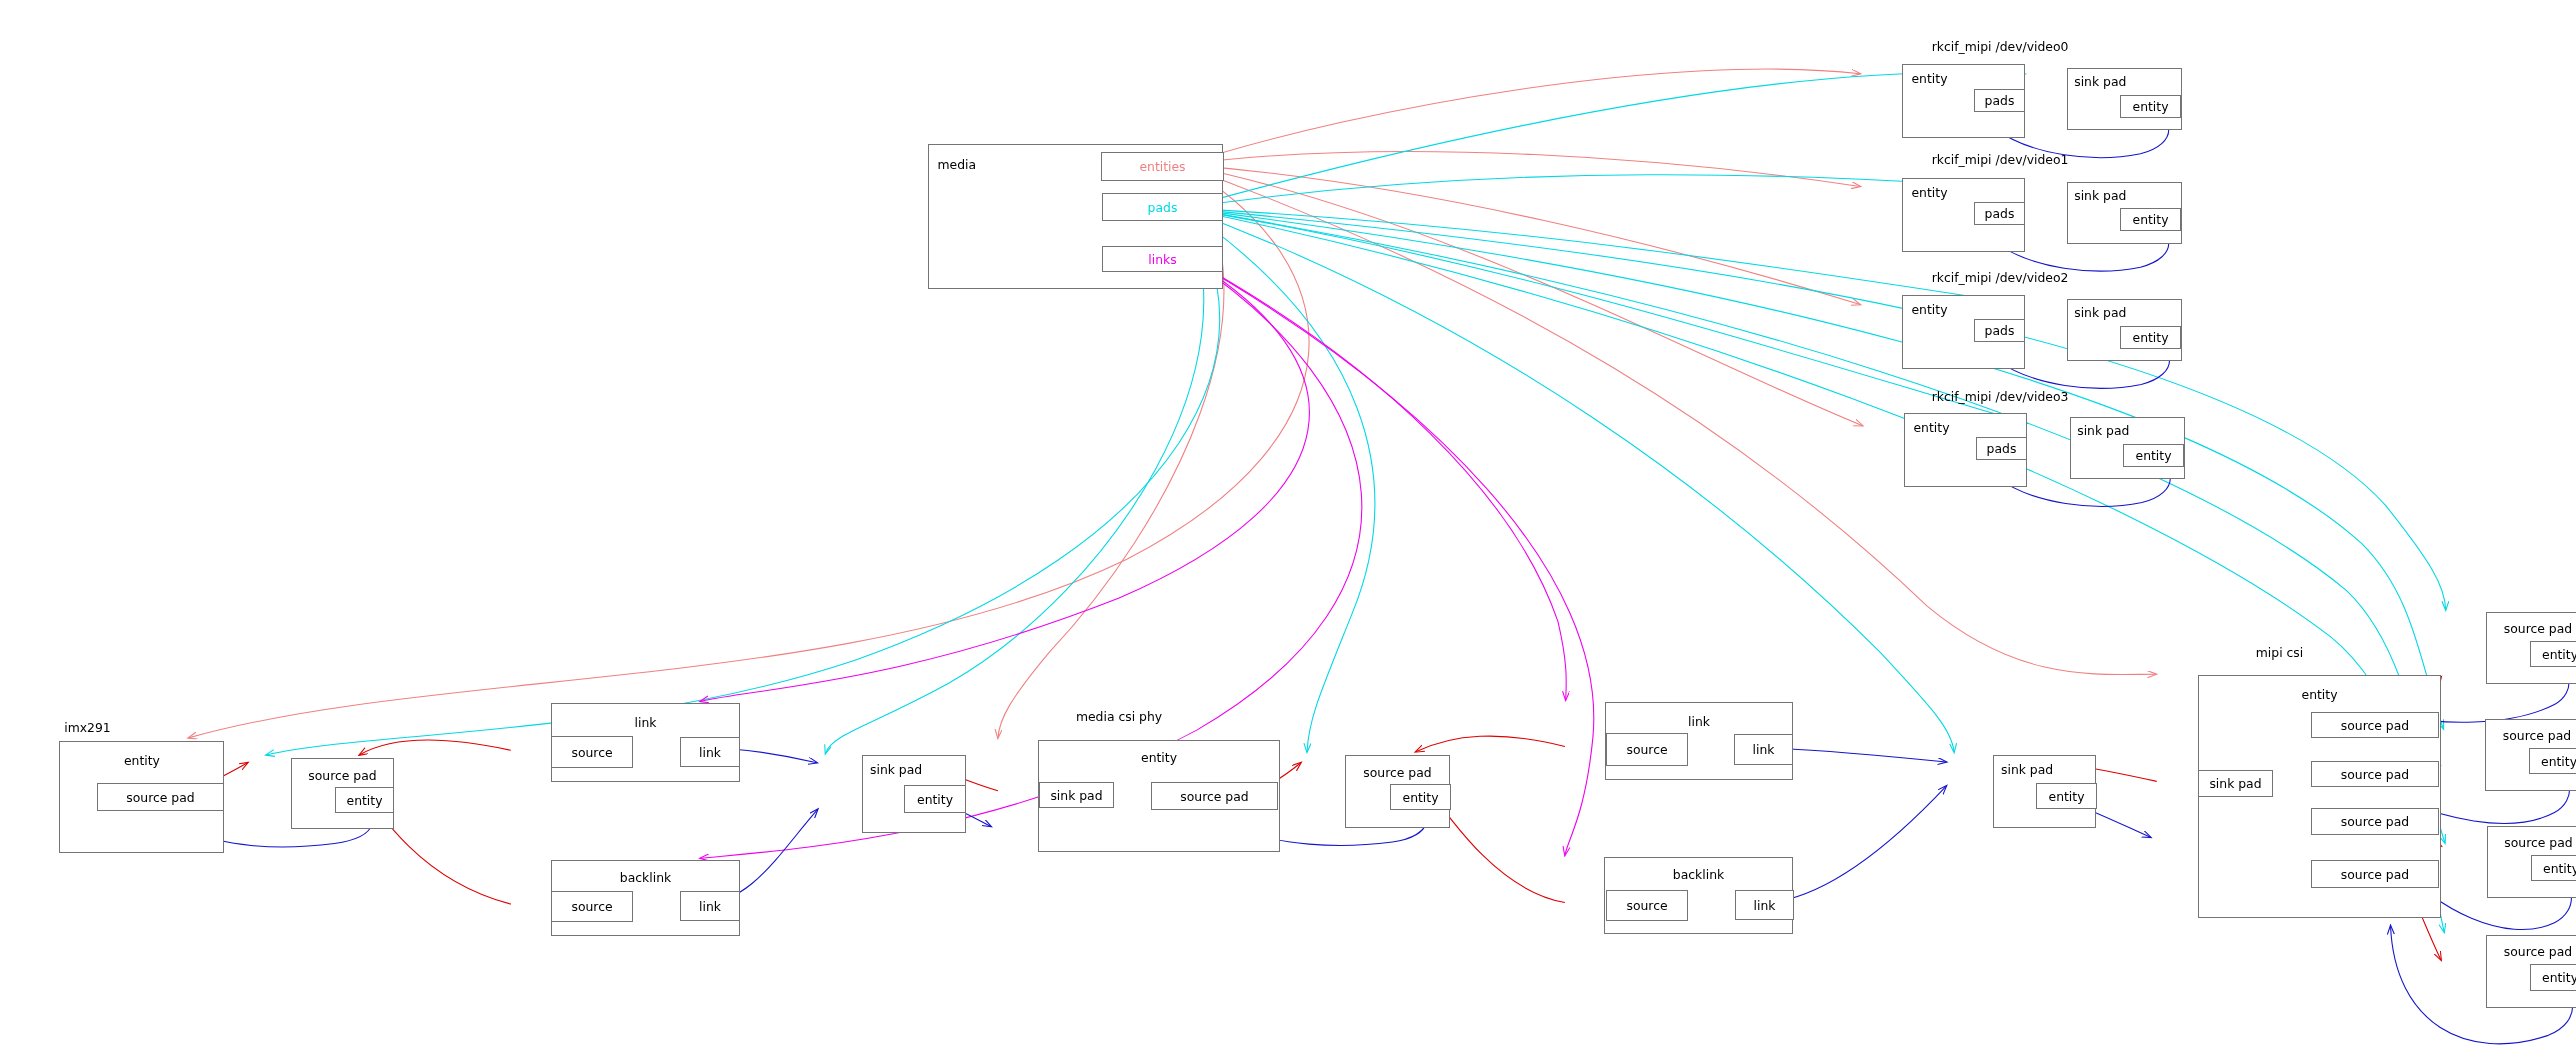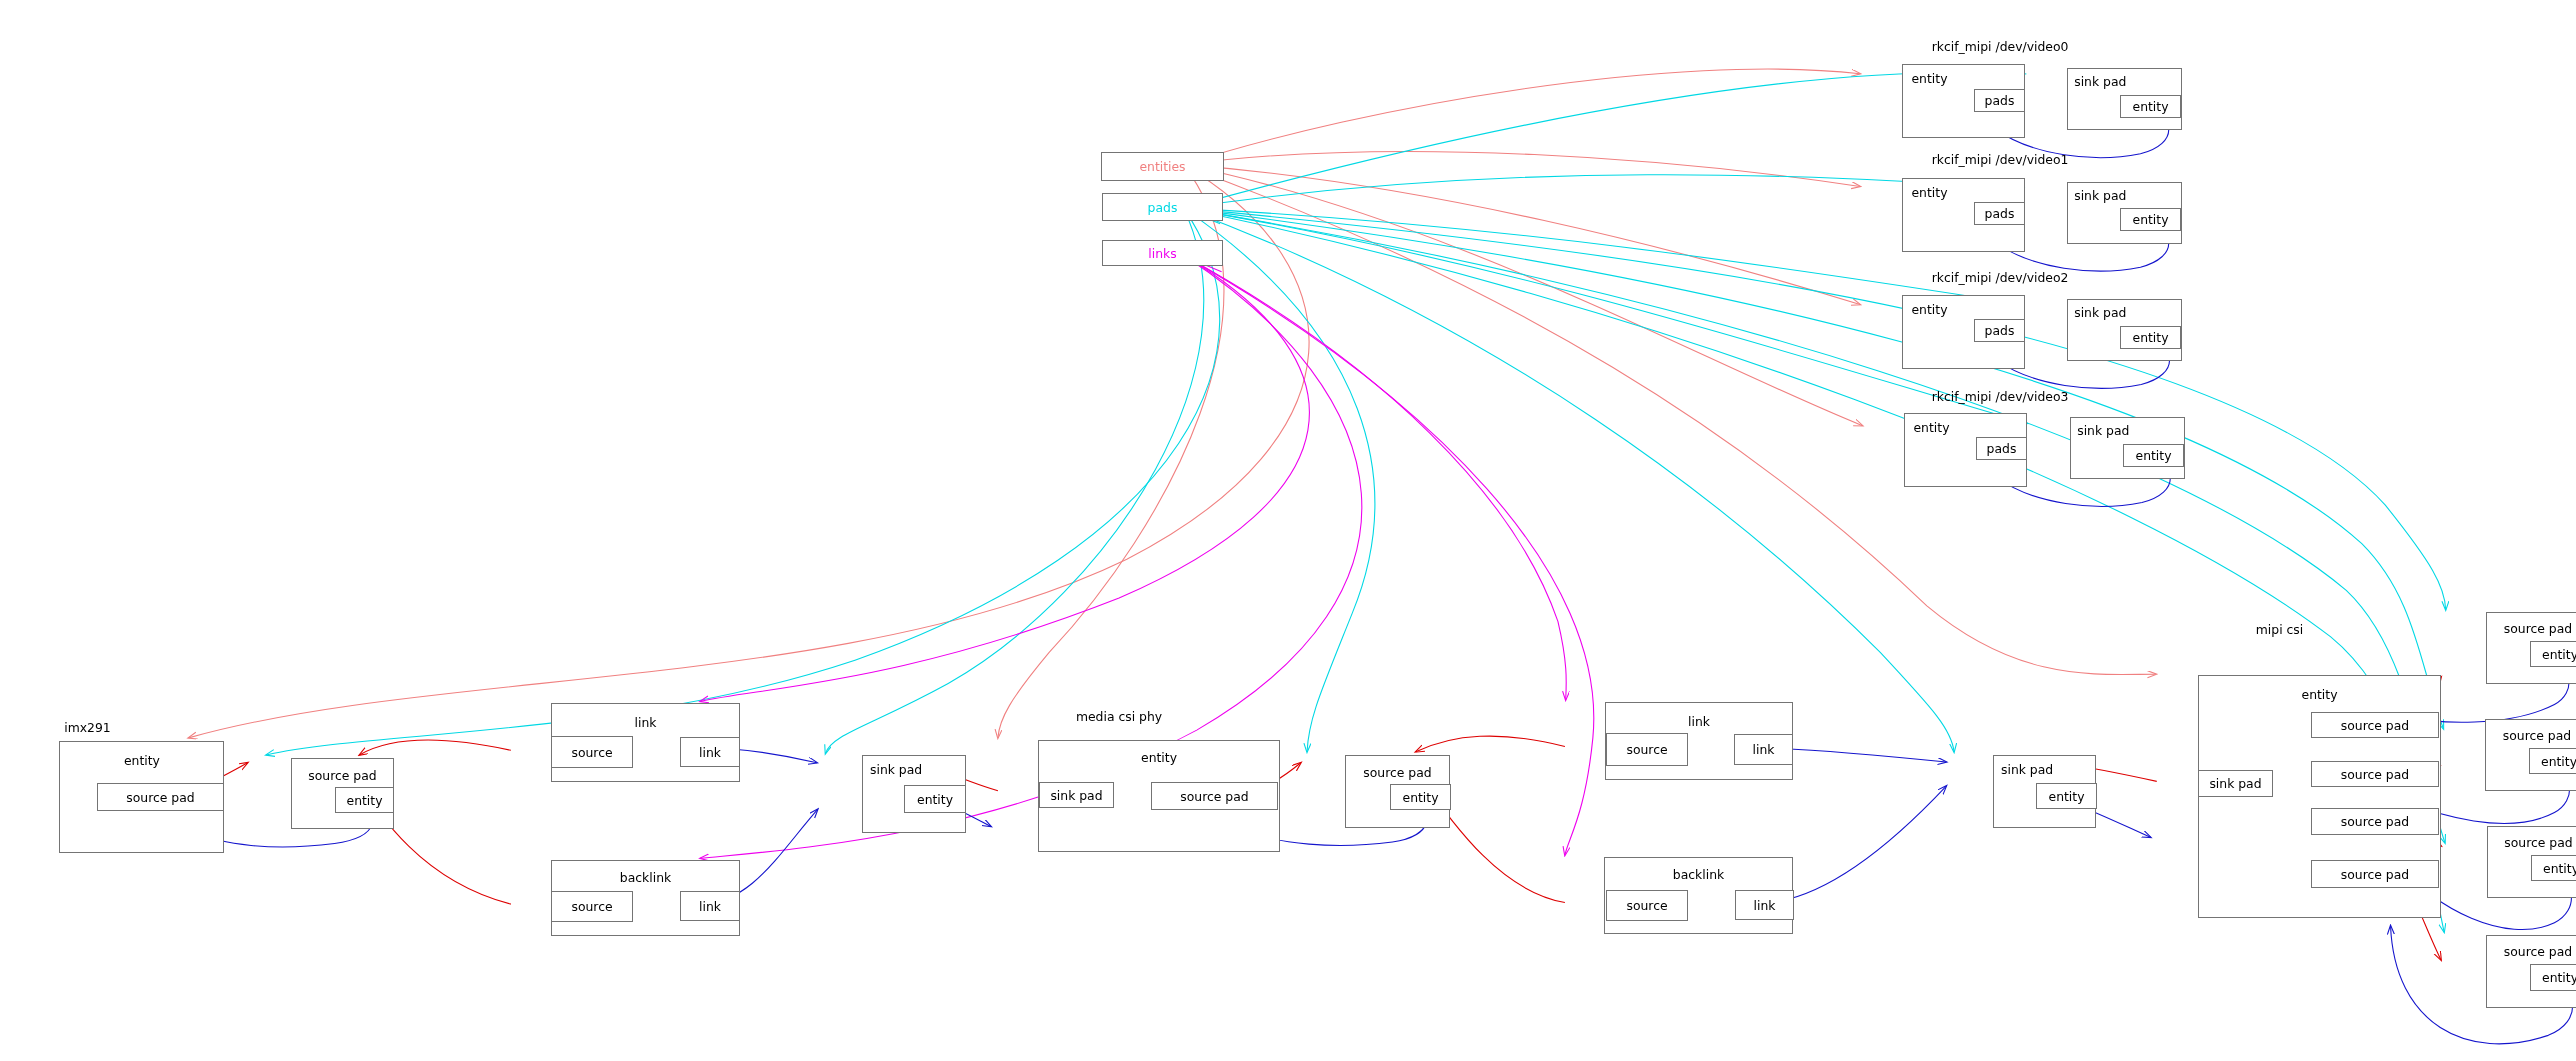--- a/index.html
+++ b/index.html
@@ -104,27 +104,30 @@
     <path d="M2256,962 C2335,964 2435,974 2505,981" marker-end="url(#ah-blue)"></path>
     <path d="M2256,1163 C2325,1166 2408,1115 2505,1012" marker-end="url(#ah-blue)"></path>
     <path d="M2646,1026 C2692,1042 2732,1062 2768,1078" marker-end="url(#ah-blue)"></path>
     <path d="M3281,845 C3312,856 3316,892 3288,907 C3230,937 3135,932 3096,922" marker-end="url(#ah-blue)"></path>
     <path d="M3281,982 C3313,993 3317,1030 3288,1046 C3228,1078 3135,1048 3096,1032" marker-end="url(#ah-blue)"></path>
     <path d="M3282,1120 C3316,1132 3320,1172 3288,1188 C3225,1218 3130,1165 3096,1120" marker-end="url(#ah-blue)"></path>
     <path d="M3282,1258 C3318,1272 3325,1315 3280,1333 C3175,1368 3082,1318 3077,1192" marker-end="url(#ah-blue)"></path>
   </g>
 </svg>
 
+<div class="box" style="left:888px;top:144px;width:295px;height:145px">
+  <span class="tl" style="top:12.4px">media</span>
+</div>
 <div class="box cbox salmon-txt" style="left:1061px;top:152px;width:123px;height:29px">
   <span>entities</span>
 </div>
 <div class="box cbox cyan-txt" style="left:1062px;top:193px;width:121px;height:28px">
   <span>pads</span>
 </div>
-<div class="box cbox magenta-txt" style="left:1062px;top:240px;width:121px;height:26px">
+<div class="box cbox magenta-txt" style="left:1062px;top:246px;width:121px;height:26px">
   <span>links</span>
 </div>
 
 <div class="title" style="left:1891px;top:39px;width:218px">rkcif_mipi /dev/video0</div>
 <div class="box" style="left:1862px;top:64px;width:123px;height:74px">
   <span class="tl">entity</span>
 </div>
 <div class="box cbox" style="left:1934px;top:89px;width:51px;height:23px">
   <span>pads</span>
 </div>
@@ -255,21 +258,21 @@
   <span>link</span>
 </div>
 
 <div class="box" style="left:1953px;top:755px;width:103px;height:73px">
   <span class="tl" style="left:7px;top:6.2px">sink pad</span>
 </div>
 <div class="box cbox" style="left:1996px;top:783px;width:61px;height:26px">
   <span>entity</span>
 </div>
 
-<div class="title" style="left:2158px;top:622px;width:243px">mipi csi</div>
+<div class="title" style="left:2158px;top:645px;width:243px">mipi csi</div>
 <div class="box" style="left:2158px;top:675px;width:243px;height:243px">
   <span class="tc" style="top:11px">entity</span>
 </div>
 <div class="box cbox" style="left:2158px;top:770px;width:75px;height:27px">
   <span>sink pad</span>
 </div>
 <div class="box cbox" style="left:2271px;top:712px;width:128px;height:26.4px">
   <span>source pad</span>
 </div>
 <div class="box cbox" style="left:2271px;top:761px;width:128px;height:26.4px">

